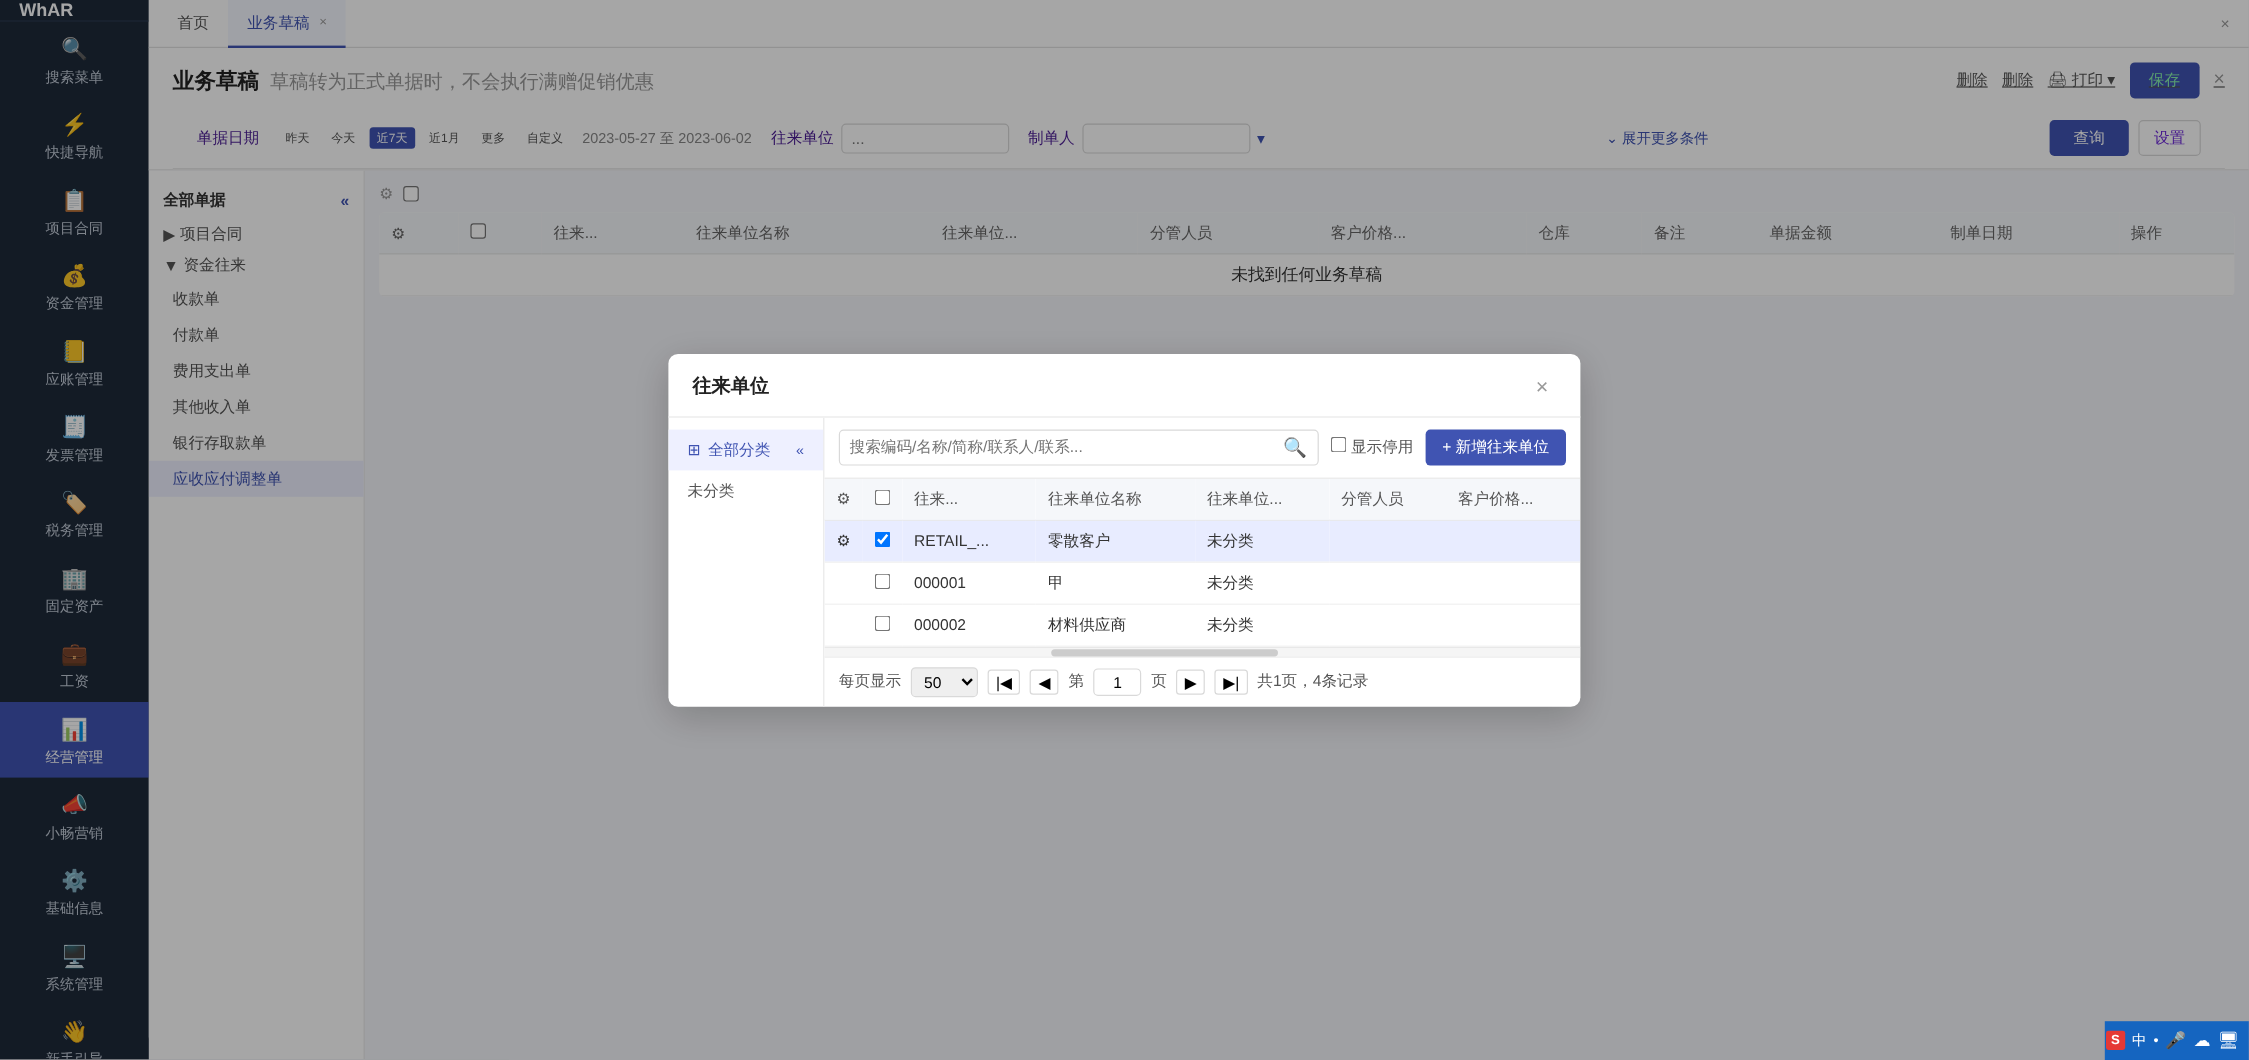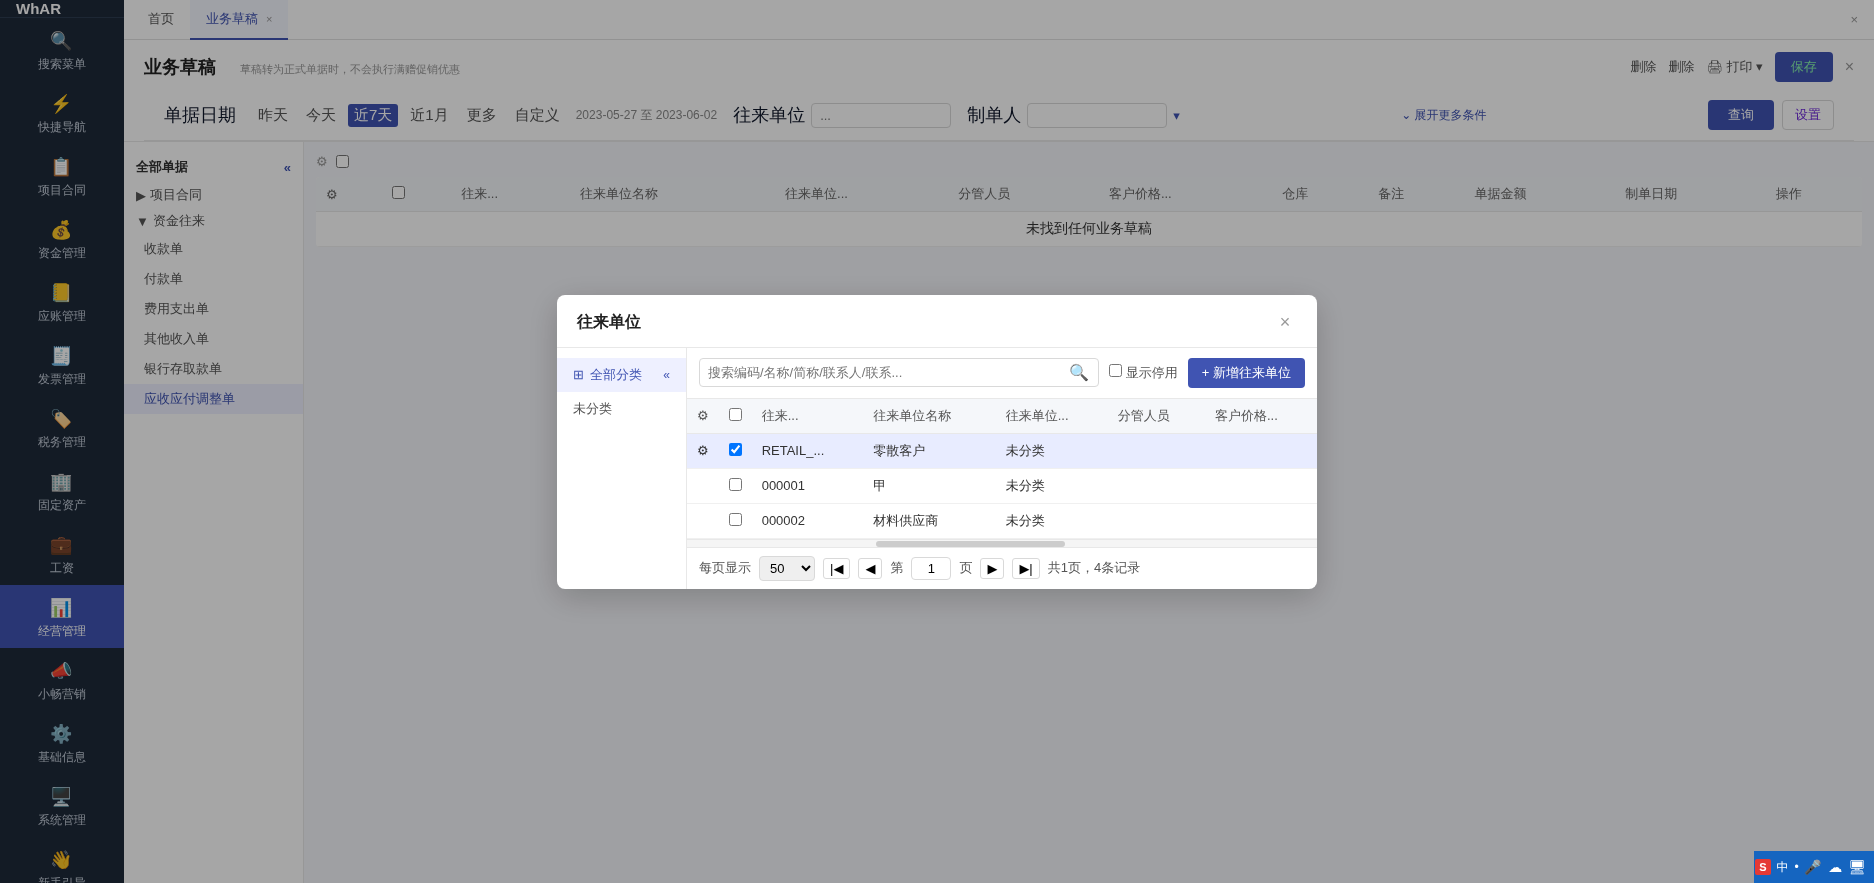--- a/index.html
+++ b/index.html
@@ -90,30 +90,31 @@
       display: flex;
       align-items: center;
       justify-content: space-between;
     }
     .page-title {
       font-size: 18px;
       font-weight: bold;
       color: #222;
     }
     .page-subtitle {
-      font-size: 11px;
+      font-size: 16px;
       color: #999;
-      margin-left: 16px;
+      margin-left: 1px;
     }
     .header-actions {
       display: flex;
       align-items: center;
       gap: 12px;
       font-size: 13px;
       color: #555;
+      text-decoration: underline;
     }
     .btn-save {
       background: #4054b2;
       color: #86efac;
       border: none;
       border-radius: 4px;
       padding: 6px 16px;
       cursor: pointer;
       font-size: 13px;
     }
@@ -130,24 +131,24 @@
     
     .filter-bar {
       background: #fff;
       padding: 10px 20px;
       display: flex;
       align-items: center;
       gap: 16px;
       flex-wrap: wrap;
       border-bottom: 1px solid #e8e8e8;
     }
-    .filter-label { font-size: 18px; color: #0f172a; }
+    .filter-label { font-size: 13px; color: #4c1d95; }
     .filter-date-btns { display: flex; align-items: center; gap: 6px; }
     .date-btn {
-      font-size: 15px;
+      font-size: 10px;
       color: #555;
       cursor: pointer;
       padding: 2px 6px;
       border-radius: 3px;
     }
     .date-btn.active {
       background: #4054b2;
       color: #fff;
     }
     .date-range { font-size: 12px; color: #888; margin-left: 4px; }

